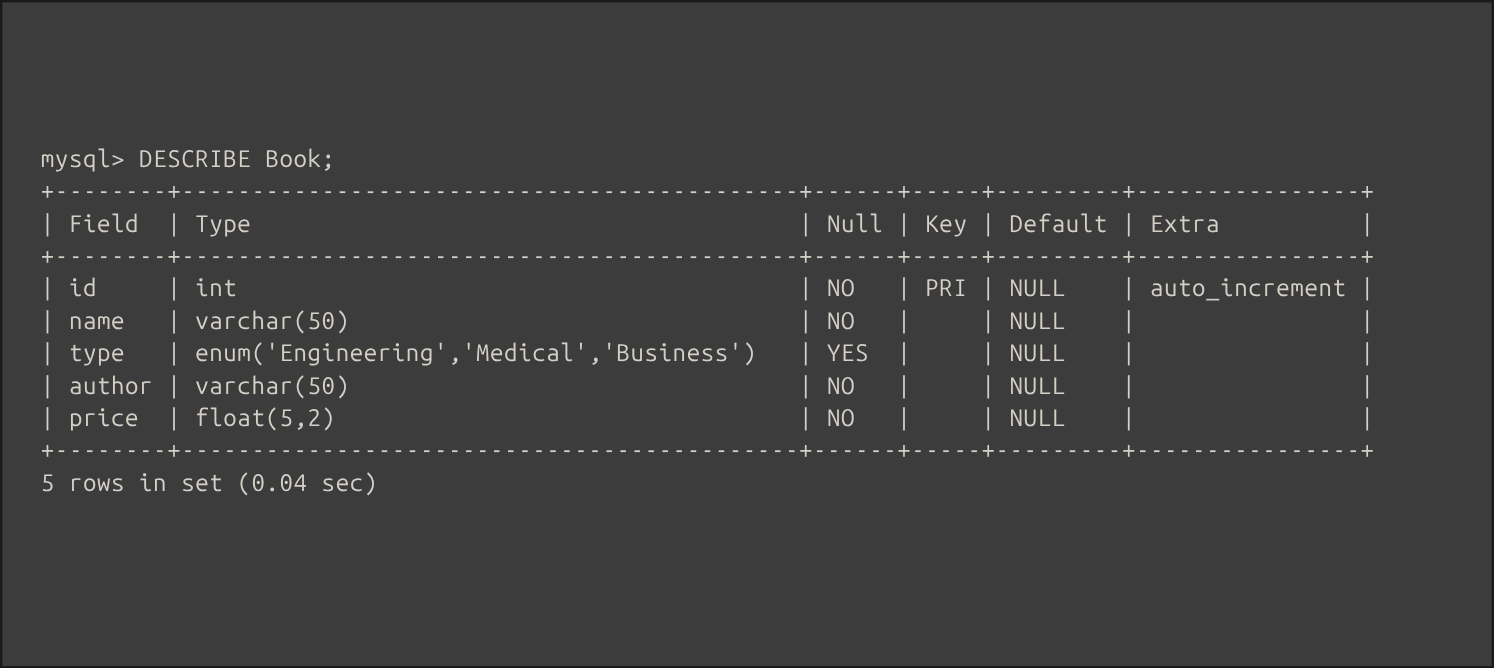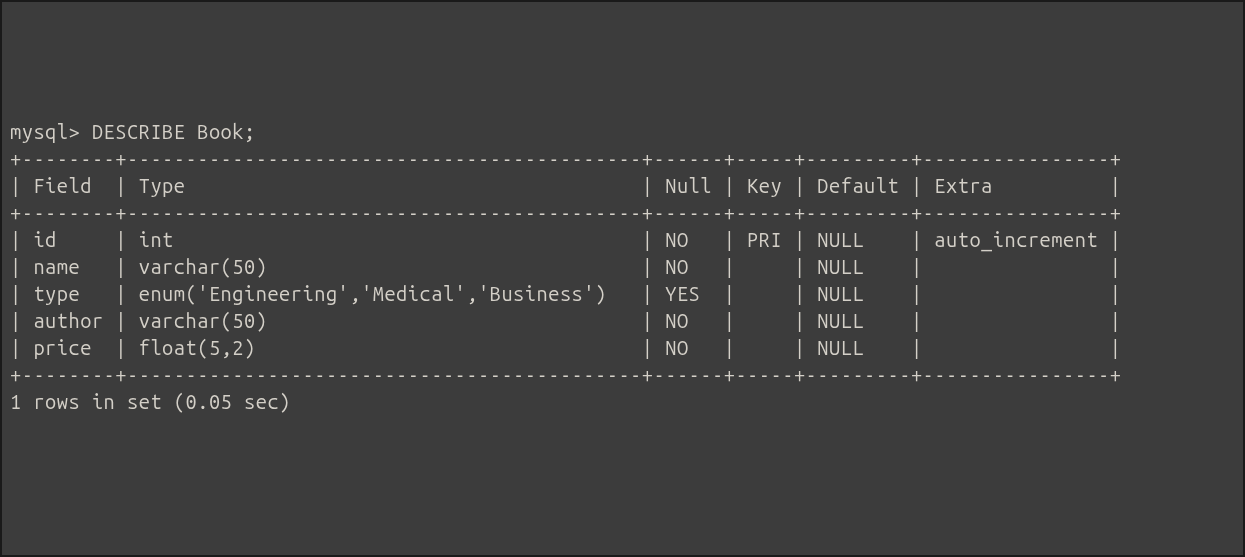--- a/index.html
+++ b/index.html
@@ -15,33 +15,34 @@
       padding: 8px;
       line-height: 1.35;
       white-space: pre;
       overflow: hidden;
       width: 1245px;
       height: 557px;
       border: 2px solid #1a1a1a;
     }
     .terminal-output {
       letter-spacing: 0.5px;
+      margin-left: 24px;
     }
   </style>
 </head>
 <body>
 
 
 
 <div class="terminal-output"><span>mysql&gt;</span> <span>DESCRIBE Book;</span>
 <span id="border-line">+--------+--------------------------------------------+------+-----+---------+----------------+</span>
 <span id="header-line">| Field  | Type                                       | Null | Key | Default | Extra          |</span>
 <span id="border-line-2">+--------+--------------------------------------------+------+-----+---------+----------------+</span>
 <span id="data-lines">| id     | int                                        | NO   | PRI | NULL    | auto_increment |
 | name   | varchar(50)                                | NO   |     | NULL    |                |
 | type   | enum('Engineering','Medical','Business')   | YES  |     | NULL    |                |
 | author | varchar(50)                                | NO   |     | NULL    |                |
 | price  | float(5,2)                                 | NO   |     | NULL    |                |
 </span><span id="border-line-3">+--------+--------------------------------------------+------+-----+---------+----------------+</span>
-<span>1 rows in set (0.05 sec)</span></div>
+<span>5 rows in set (0.04 sec)</span></div>
 
 
 
 
 </body></html>

